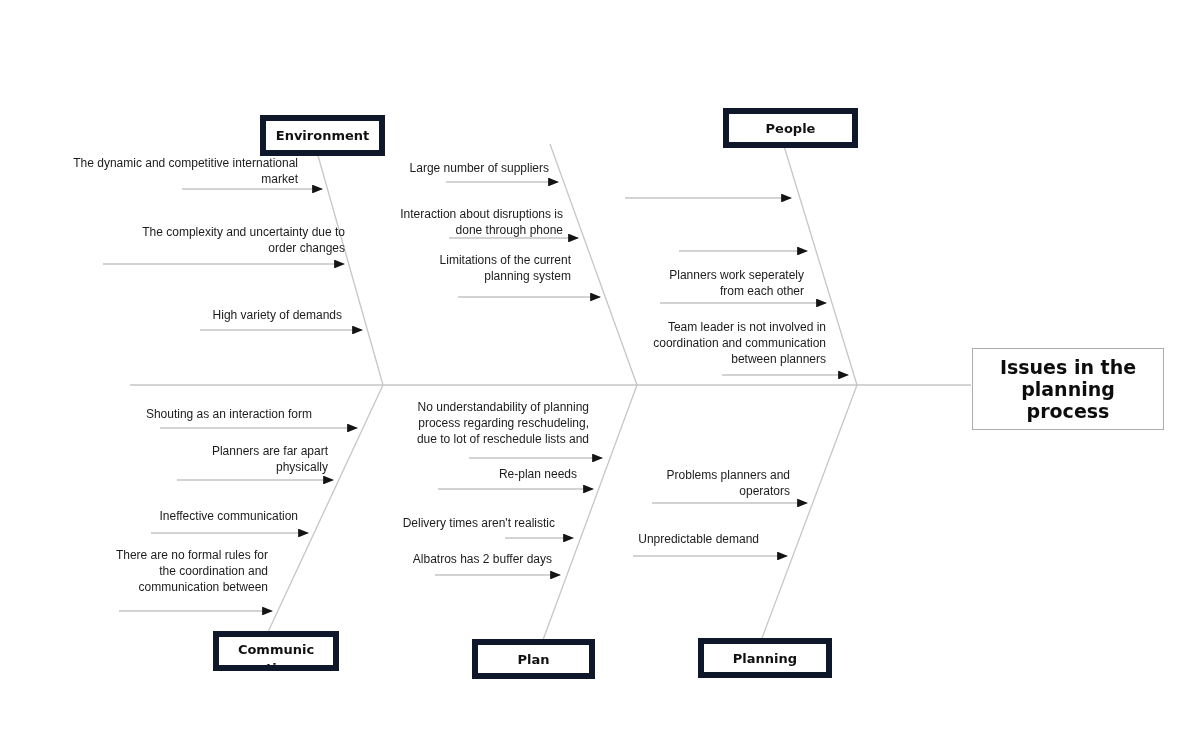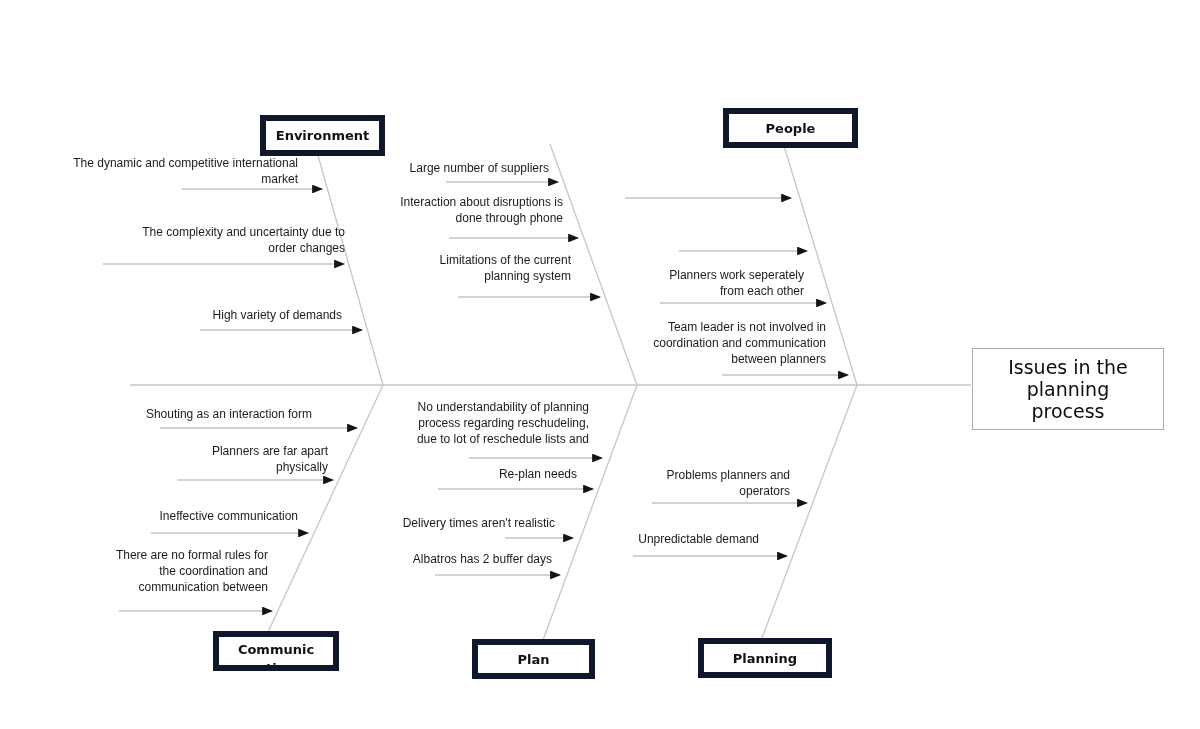--- a/index.html
+++ b/index.html
@@ -24,21 +24,21 @@
     line-height:19px;padding-top:3px;text-align:center;
   }
   .effect{
     position:absolute;left:972px;top:348px;width:190px;height:80px;
     border:1px solid #adadad;background:#fff;
     display:flex;align-items:center;justify-content:center;
   }
   .effect-inner{
     width:152px;text-align:center;
     font-family:"DejaVu Sans","Liberation Sans",sans-serif;
-    font-weight:normal;font-size:19px;line-height:22px;color:#0d0d0d;
+    font-weight:bold;font-size:19px;line-height:22px;color:#0d0d0d;
   }
 </style>
 </head>
 <body>
 
 <div class="canvas">
 
   <svg class="lines-layer" viewBox="0 0 1200 729" xmlns="http://www.w3.org/2000/svg">
     <defs>
       <marker id="ah" viewBox="0 0 10 8" refX="9" refY="4" markerWidth="10" markerHeight="8" orient="auto">
@@ -102,21 +102,21 @@
     <div class="effect-inner">Issues in the planning process</div>
   </div>
 
   <div class="cause" style="right:902px;top:155px">The dynamic and competitive international
 market</div>
   <div class="cause" style="right:855px;top:224px">The complexity and uncertainty due to
 order changes</div>
   <div class="cause" style="right:858px;top:307px">High variety of demands</div>
 
   <div class="cause" style="right:651px;top:160px">Large number of suppliers</div>
-  <div class="cause" style="right:637px;top:194px">Interaction about disruptions is
+  <div class="cause" style="right:637px;top:206px">Interaction about disruptions is
 done through phone</div>
   <div class="cause" style="right:629px;top:252px">Limitations of the current
 planning system</div>
 
   <div class="cause" style="right:374px;top:319px">Team leader is not involved in
 coordination and communication
 between planners</div>
   <div class="cause" style="right:396px;top:267px">Planners work seperately
 from each other</div>
 

